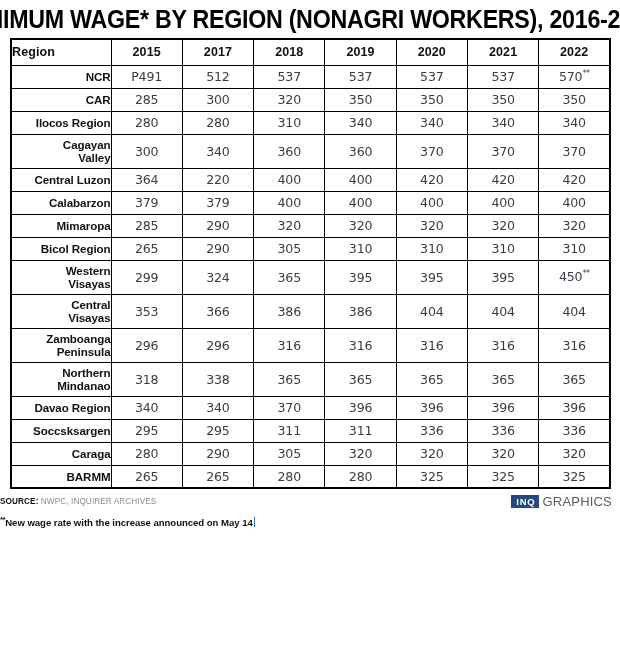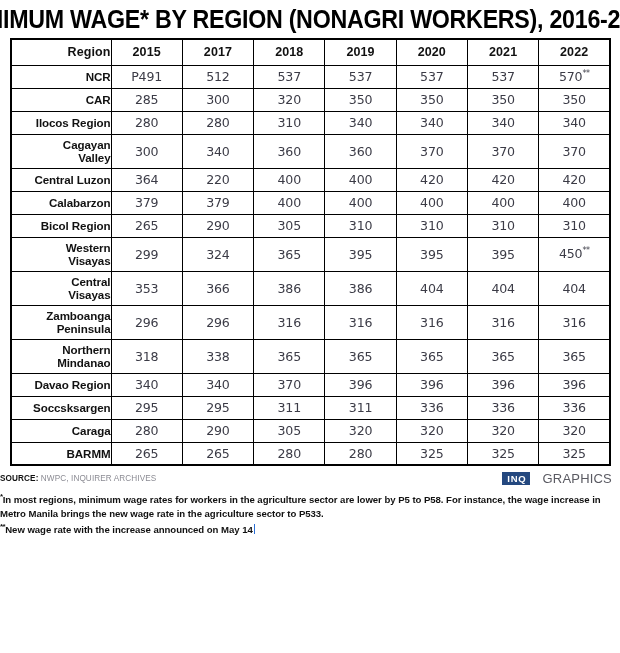--- a/index.html
+++ b/index.html
@@ -69,21 +69,21 @@
   th.head-cell {
     height: 26px;
     font-size: 12.5px;
     font-weight: bold;
     color: #111111;
     text-align: center;
     vertical-align: middle;
     letter-spacing: 0.1px;
   }
   th.head-region {
-    text-align: right;
+    text-align: left;
     margin-top: 12px;
   }
 
   td.region-cell {
     font-size: 11.6px;
     font-weight: bold;
     color: #111111;
     text-align: right;
     vertical-align: middle;
     padding-left: 6px;
@@ -129,21 +129,21 @@
     font-weight: bold;
     color: #111111;
   }
   .source-body {
     font-weight: normal;
     color: #8b8b93;
   }
   .logo {
     display: flex;
     align-items: center;
-    gap: 12px;
+    gap: 3px;
   }
   .logo-badge {
     background: #24487f;
     color: #ffffff;
     font-size: 9.5px;
     font-weight: bold;
     letter-spacing: 0.8px;
     padding: 1px 4px 1px 5px;
     line-height: 11px;
   }
@@ -264,20 +264,30 @@
             <td class="region-cell">Calabarzon</td>
             <td class="val-cell">379</td>
             <td class="val-cell">379</td>
             <td class="val-cell">400</td>
             <td class="val-cell">400</td>
             <td class="val-cell">400</td>
             <td class="val-cell">400</td>
             <td class="val-cell">400</td>
           </tr>
           <tr class="r1">
+            <td class="region-cell">Mimaropa</td>
+            <td class="val-cell">285</td>
+            <td class="val-cell">290</td>
+            <td class="val-cell">320</td>
+            <td class="val-cell">320</td>
+            <td class="val-cell">320</td>
+            <td class="val-cell">320</td>
+            <td class="val-cell">320</td>
+          </tr>
+          <tr class="r1">
             <td class="region-cell">Bicol Region</td>
             <td class="val-cell">265</td>
             <td class="val-cell">290</td>
             <td class="val-cell">305</td>
             <td class="val-cell">310</td>
             <td class="val-cell">310</td>
             <td class="val-cell">310</td>
             <td class="val-cell">310</td>
           </tr>
           <tr class="r2">
@@ -369,18 +379,17 @@
       <div class="source-text">
         <span class="source-label">SOURCE:</span><span>&nbsp;</span><span class="source-body">NWPC, INQUIRER ARCHIVES</span>
       </div>
       <div class="logo">
         <span class="logo-badge">INQ</span>
         <span class="logo-word">GRAPHICS</span>
       </div>
     </div>
 
     <div class="notes">
-      <span class="note-line"><span class="note-mark">*</span><span>In most regions, minimum wage rates for workers in the agriculture sector are lower by P5 to P58. For instance, the wage increase in Metro Manila brings the new wage rate in the agriculture sector to P533.</span></span>
       <span class="note-line"><span class="note-mark">**</span><span>New wage rate with the increase announced on May 14</span><span class="caret"></span></span>
     </div>
   </div>
 
 </div>
 
 </body></html>

